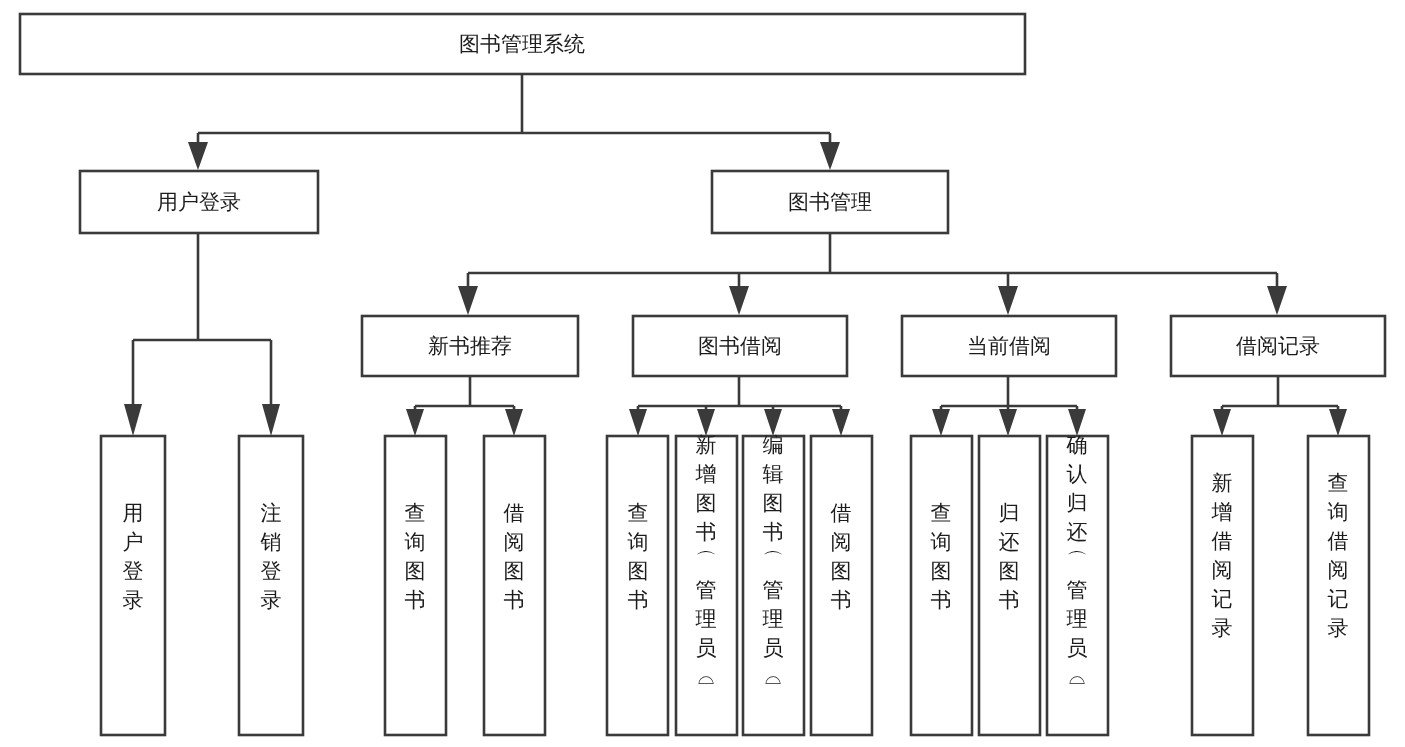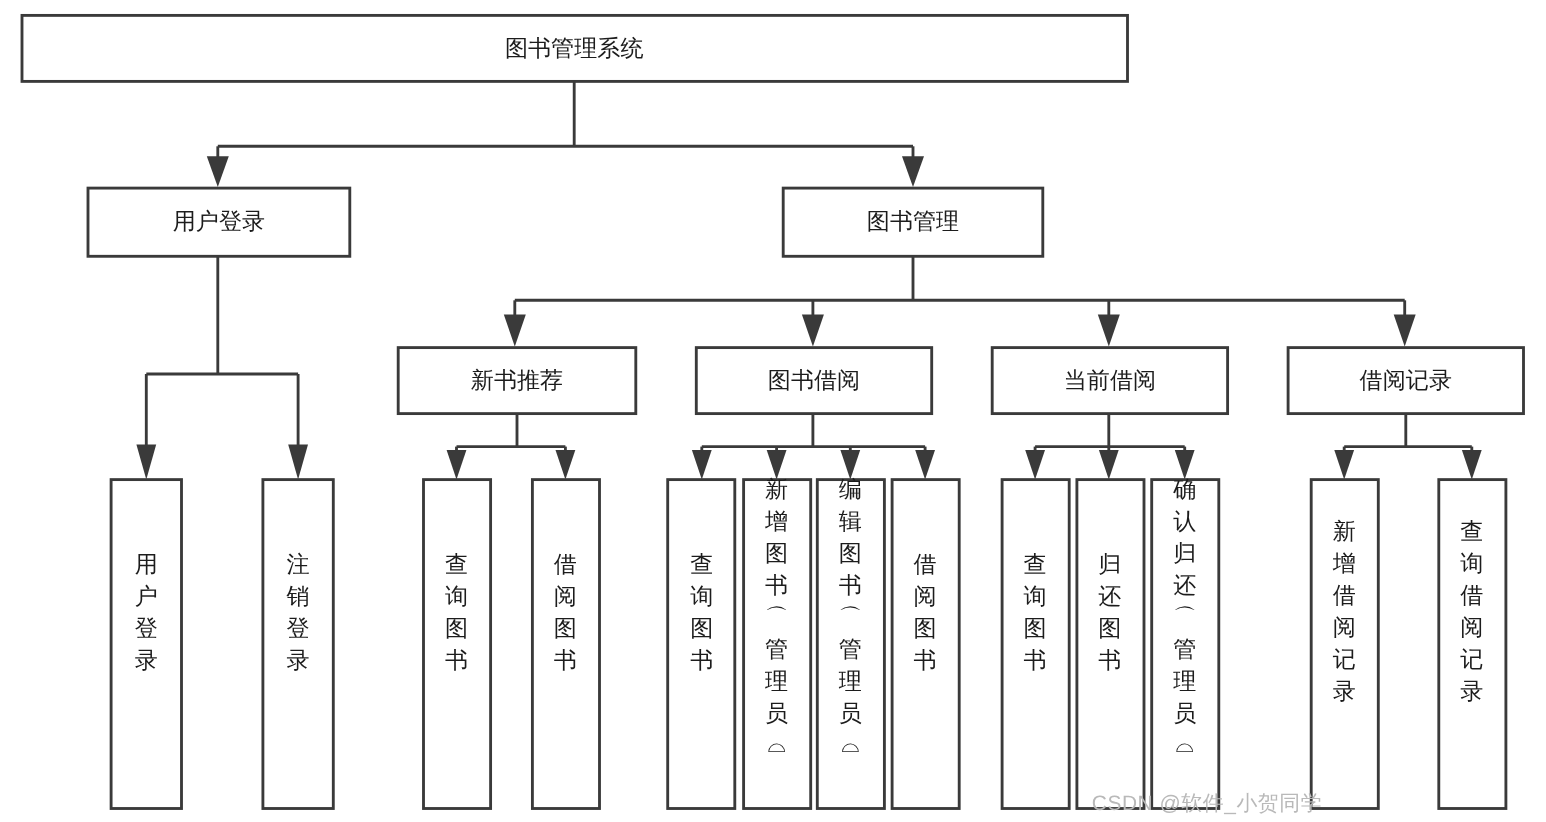--- a/index.html
+++ b/index.html
@@ -238,14 +238,13 @@
       <rect class="node-box" x="1192" y="436" width="61" height="299"></rect>
       <text class="node-label-vert" x="1222" y="490"><tspan x="1222" dy="0">新</tspan><tspan x="1222" dy="29">增</tspan><tspan x="1222" dy="29">借</tspan><tspan x="1222" dy="29">阅</tspan><tspan x="1222" dy="29">记</tspan><tspan x="1222" dy="29">录</tspan></text>
     </g>
     <g>
       <rect class="node-box" x="1308" y="436" width="61" height="299"></rect>
       <text class="node-label-vert" x="1338" y="490"><tspan x="1338" dy="0">查</tspan><tspan x="1338" dy="29">询</tspan><tspan x="1338" dy="29">借</tspan><tspan x="1338" dy="29">阅</tspan><tspan x="1338" dy="29">记</tspan><tspan x="1338" dy="29">录</tspan></text>
     </g>
 
   </svg>
 
-  <div class="watermark">CSDN @软件_小贺同学</div>
 </div>
 
 </body></html>

